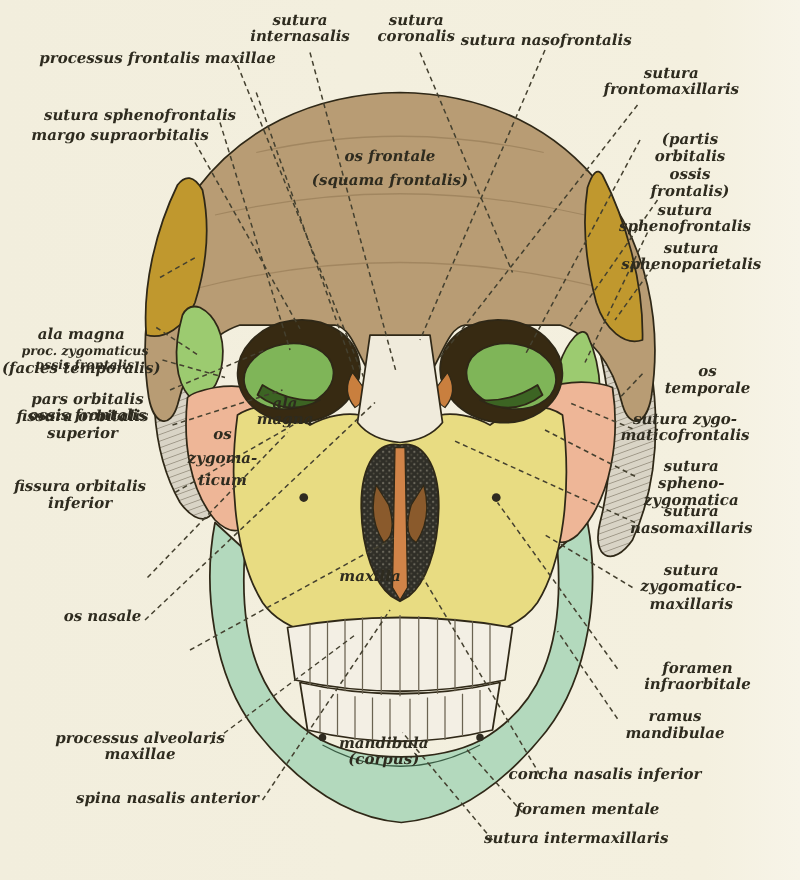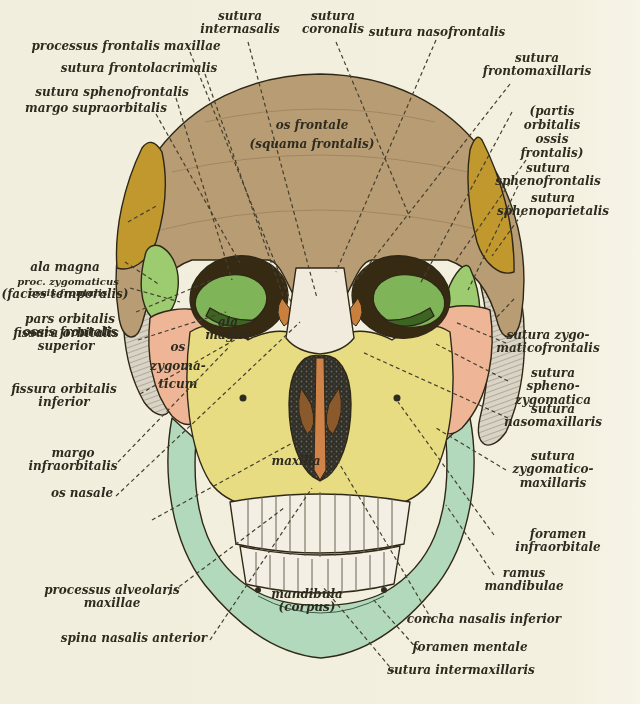--- a/index.html
+++ b/index.html
@@ -154,21 +154,20 @@
       <line x1="210" y1="640" x2="312" y2="488"></line>
     </g>
   </svg>
 
   <div class="lbl" style="left:240px;top:10px">sutura
 internasalis</div>
   <div class="lbl" style="left:333px;top:10px">sutura
 coronalis</div>
   <div class="lbl" style="left:437px;top:26px">sutura nasofrontalis</div>
   <div class="lbl" style="left:126px;top:40px">processus frontalis maxillae</div>
-  <div class="lbl" style="left:139px;top:62px">sutura frontolacrimalis</div>
   <div class="lbl" style="left:112px;top:86px">sutura sphenofrontalis</div>
   <div class="lbl" style="left:96px;top:102px">margo supraorbitalis</div>
   <div class="lbl" style="left:537px;top:52px">sutura
 frontomaxillaris</div>
   <div class="lbl" style="left:552px;top:92px">
     <span class="sub">(partis orbitalis
 ossis frontalis)</span>
   </div>
   <div class="lbl" style="left:548px;top:162px">sutura
 sphenofrontalis</div>
@@ -179,37 +178,36 @@
     <span class="sub">(facies temporalis)</span>
   </div>
   <div class="lbl small" style="left:68px;top:276px">proc. zygomaticus
 ossis frontalis</div>
   <div class="lbl" style="left:70px;top:313px">pars orbitalis
 ossis frontalis</div>
   <div class="lbl" style="left:66px;top:327px">fissura orbitalis
 superior</div>
   <div class="lbl" style="left:64px;top:383px">fissura orbitalis
 inferior</div>
+  <div class="lbl" style="left:566px;top:291px">os temporale</div>
   <div class="lbl" style="left:548px;top:329px">sutura zygo-
 maticofrontalis</div>
   <div class="lbl" style="left:553px;top:367px">sutura spheno-
 zygomatica</div>
   <div class="lbl" style="left:553px;top:403px">sutura
 nasomaxillaris</div>
   <div class="lbl" style="left:553px;top:450px">sutura
 zygomatico-
 maxillaris</div>
-  <div class="lbl" style="left:73px;top:447px">margo
-infraorbitalis</div>
   <div class="lbl" style="left:82px;top:487px">os nasale</div>
   <div class="lbl" style="left:112px;top:584px">processus alveolaris
 maxillae</div>
   <div class="lbl" style="left:134px;top:632px">spina nasalis anterior</div>
   <div class="lbl" style="left:558px;top:528px">foramen infraorbitale</div>
-  <div class="lbl" style="left:524px;top:567px">ramus mandibulae</div>
+  <div class="lbl" style="left:540px;top:567px">ramus mandibulae</div>
   <div class="lbl" style="left:484px;top:613px">concha nasalis inferior</div>
   <div class="lbl" style="left:470px;top:641px">foramen mentale</div>
   <div class="lbl" style="left:461px;top:664px">sutura intermaxillaris</div>
 
   <div class="lbl spread2" style="left:312px;top:116px">os frontale
 (squama frontalis)</div>
   <div class="lbl" style="left:228px;top:316px">ala
 magna</div>
   <div class="lbl spread" style="left:178px;top:338px">os
 zygoma-

